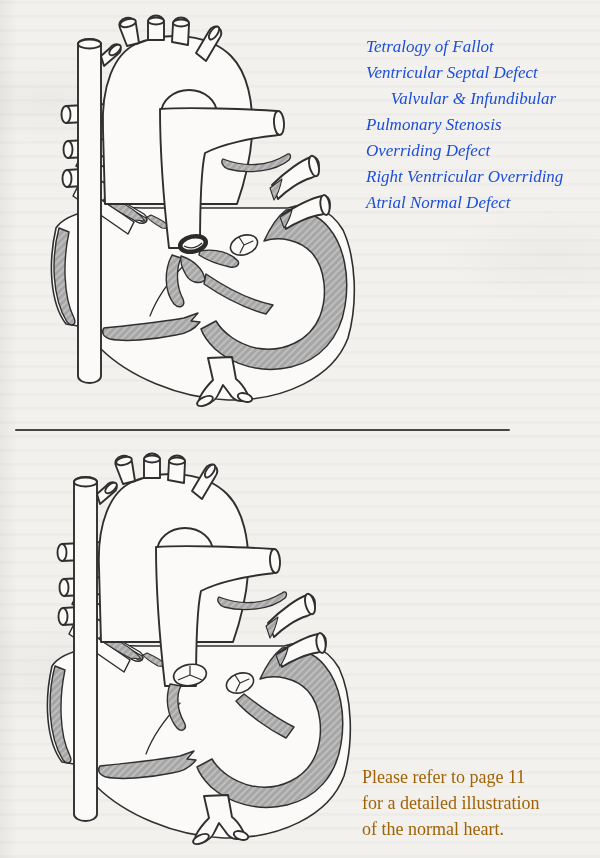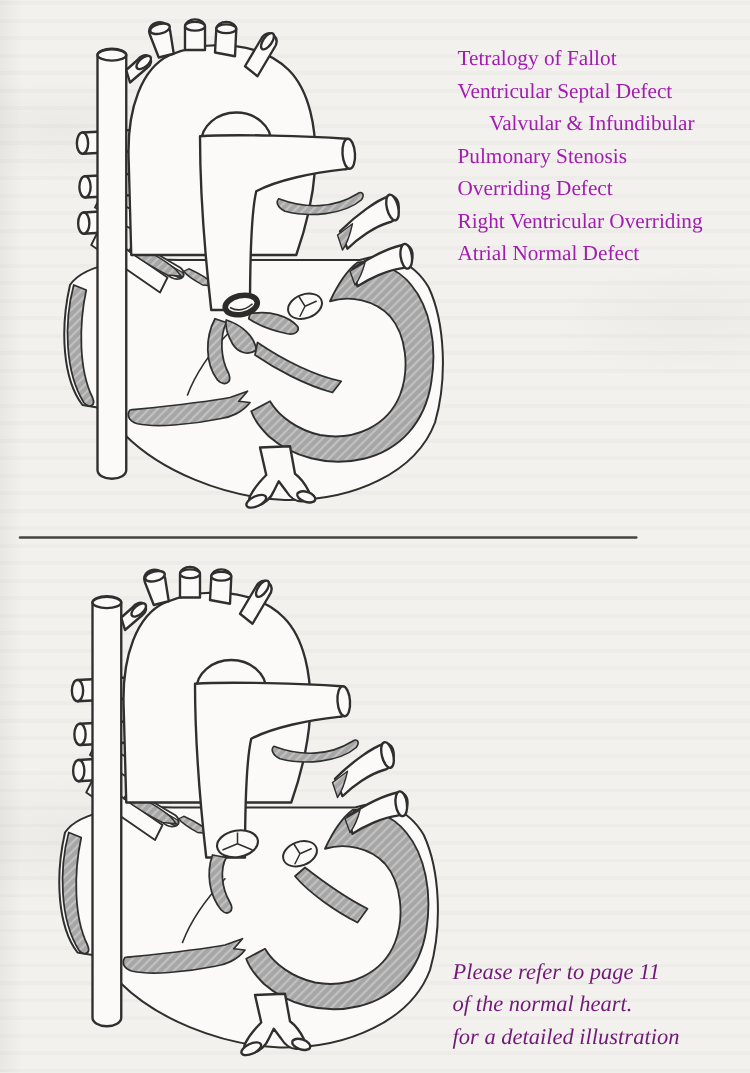--- a/index.html
+++ b/index.html
@@ -22,37 +22,37 @@
       radial-gradient(160px 70px at 92% 30%, rgba(100,100,100,0.045), rgba(0,0,0,0) 70%),
       radial-gradient(180px 80px at 10% 78%, rgba(100,100,100,0.05), rgba(0,0,0,0) 70%),
       linear-gradient(90deg, rgba(0,0,0,0.045), rgba(0,0,0,0) 3%);
   }
   .fig{position:absolute;}
   .fig-top{left:48px;top:8px;width:315px;height:408px;}
   .fig-bottom{left:44px;top:446px;width:315px;height:408px;}
 
   .labels{
     position:absolute;left:366px;top:37px;width:215px;
-    font-size:17px;line-height:19px;
-    color:#a21caf;
+    font-style:italic;font-size:17px;line-height:19px;
+    color:#1d4ed8;
   }
   .labels .lbl{margin-bottom:7px;white-space:nowrap;}
   .labels .lbl.tight{margin-bottom:-2px;text-align:center;}
   .labels .lbl.after-pair{margin-top:9px;}
 
   .heading{
     position:absolute;left:363px;top:466px;
     font-family:"Liberation Sans", sans-serif;
     font-weight:bold;font-size:19px;letter-spacing:0.2px;
     color:#1a1a1a;white-space:nowrap;
   }
   .note{
     position:absolute;left:362px;top:764px;width:220px;
-    font-style:italic;font-size:18px;line-height:26px;
-    color:#701a75;
+    font-size:18px;line-height:26px;
+    color:#a16207;
   }
   .note span{display:block;white-space:nowrap;}
   .divider{
     position:absolute;left:15px;top:429px;width:495px;height:2px;
     background:#2d2d2d;opacity:.88;border-radius:1px;
   }
   .defs-holder{position:absolute;width:0;height:0;overflow:hidden;}
 </style>
 </head>
 <body>
@@ -190,17 +190,17 @@
   <div class="divider"></div>
 
   <svg class="fig fig-bottom" viewBox="0 0 315 408">
     <use href="#heartBase" xlink:href="#heartBase"></use>
     <use href="#ovNormal" xlink:href="#ovNormal"></use>
   </svg>
 
 
   <div class="note">
     <span>Please refer to page 11</span>
+    <span>for a detailed illustration</span>
     <span>of the normal heart.</span>
-    <span>for a detailed illustration</span>
   </div>
 
 </div>
 
 </body></html>

